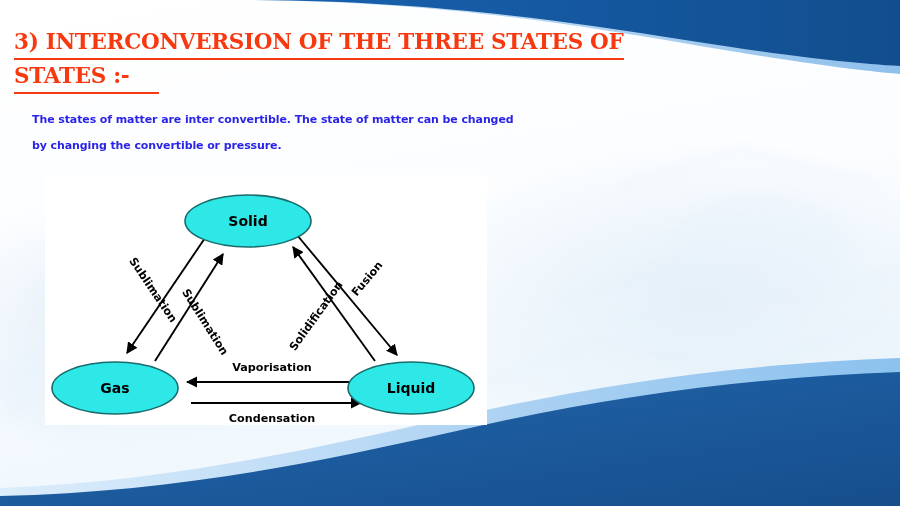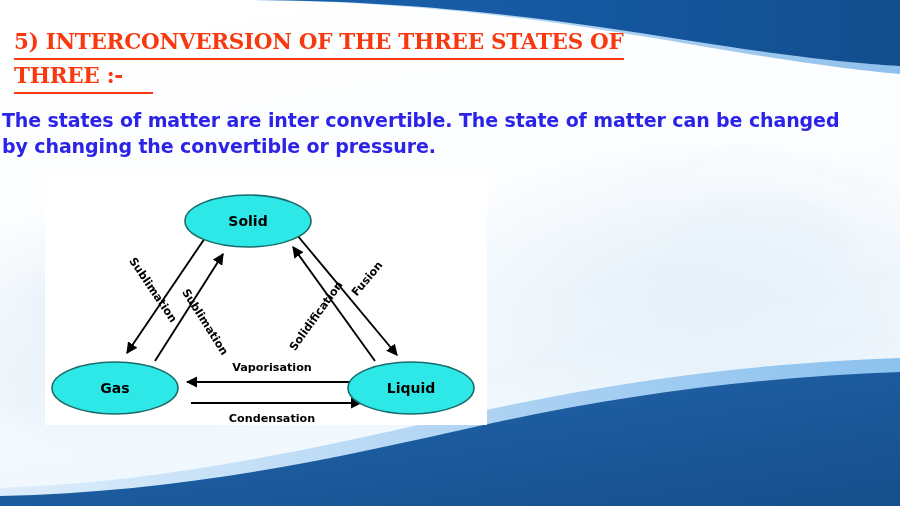--- a/index.html
+++ b/index.html
@@ -41,24 +41,24 @@
   }
   .title-line span.u {
     display:inline-block;
     border-bottom:2px solid #F8380F;
     padding-bottom:1px;
   }
   #title-line-2 .u { padding-right:30px; }
 
   
   #body-text {
-    position:absolute; left:2px; top:107px; width:680px;
+    position:absolute; left:32px; top:107px; width:680px;
     font-family:"DejaVu Sans", sans-serif;
     font-weight:bold;
-    font-size:19px;
+    font-size:11px;
     line-height:26px;
     color:#2B24E8;
     letter-spacing:-0.1px;
   }
   #body-text div { white-space:nowrap; }
 
   
   #diagram-card {
     position:absolute;
     left:45px; top:175px;
@@ -136,22 +136,22 @@
         <stop offset="0%" stop-color="#2C6BAE"></stop>
         <stop offset="45%" stop-color="#1C5C9F"></stop>
         <stop offset="100%" stop-color="#174E8C"></stop>
       </linearGradient>
     </defs>
     <path d="M 0 132 C 160 126 300 96 440 64 C 590 30 730 8 900 2 L 900 150 L 0 150 Z" fill="url(#botLight)"></path>
     <path d="M 0 140 C 170 136 310 108 452 76 C 600 42 738 22 900 16 L 900 150 L 0 150 Z" fill="url(#botDark)"></path>
   </svg>
 
   <div id="title-block">
-    <div class="title-line" id="title-line-1"><span class="u">5) INTERCONVERSION OF THE THREE STATES OF</span></div>
-    <div class="title-line" id="title-line-2"><span class="u">THREE :-</span></div>
+    <div class="title-line" id="title-line-1"><span class="u">3) INTERCONVERSION OF THE THREE STATES OF</span></div>
+    <div class="title-line" id="title-line-2"><span class="u">STATES :-</span></div>
   </div>
 
   <div id="body-text">
     <div>The states of matter are inter convertible. The state of matter can be changed</div>
     <div>by changing the convertible or pressure.</div>
   </div>
 
   <div id="diagram-card">
     <svg id="diagram-svg" viewBox="0 0 442 250">
       <defs>

